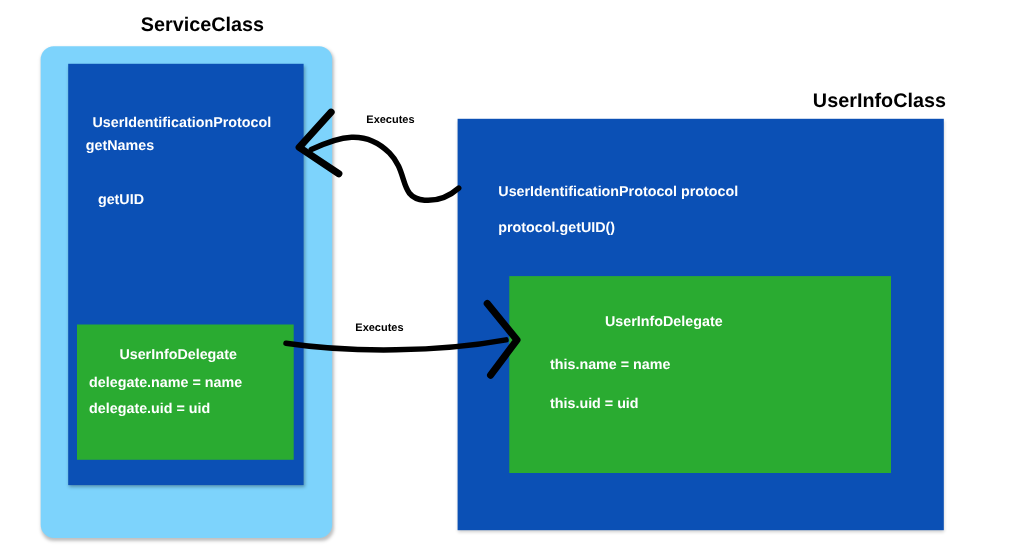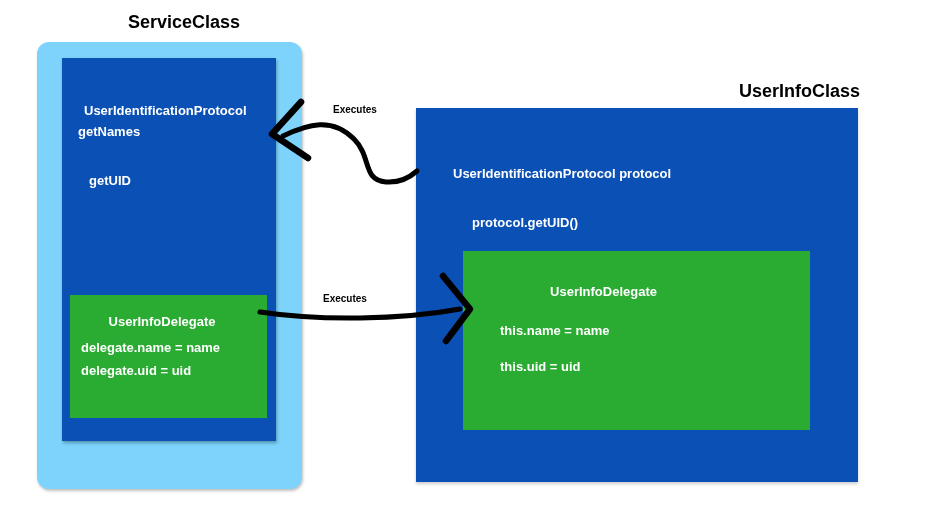--- a/index.html
+++ b/index.html
@@ -75,21 +75,21 @@
         <div class="wline" style="left:11px;top:45px;">delegate.name = name</div>
         <div class="wline" style="left:11px;top:68px;">delegate.uid = uid</div>
       </div>
     </div>
   </div>
 
   <div class="cls-title uic-title">UserInfoClass</div>
 
   <div class="inner-box right-box">
     <div class="wline" style="left:37px;top:58px;text-align:center;">UserIdentificationProtocol protocol</div>
-    <div class="wline" style="left:37px;top:107px;margin-left:19px;">protocol.getUID()</div>
+    <div class="wline" style="left:37px;top:91px;">protocol.getUID()</div>
 
     <div class="green-box right-green">
       <div class="gtitle">UserInfoDelegate</div>
       <div class="wline" style="left:37px;top:72px;">this.name = name</div>
       <div class="wline" style="left:37px;top:108px;">this.uid = uid</div>
     </div>
   </div>
 
   <svg class="arrows" width="929" height="507" viewBox="0 0 929 507">
 

